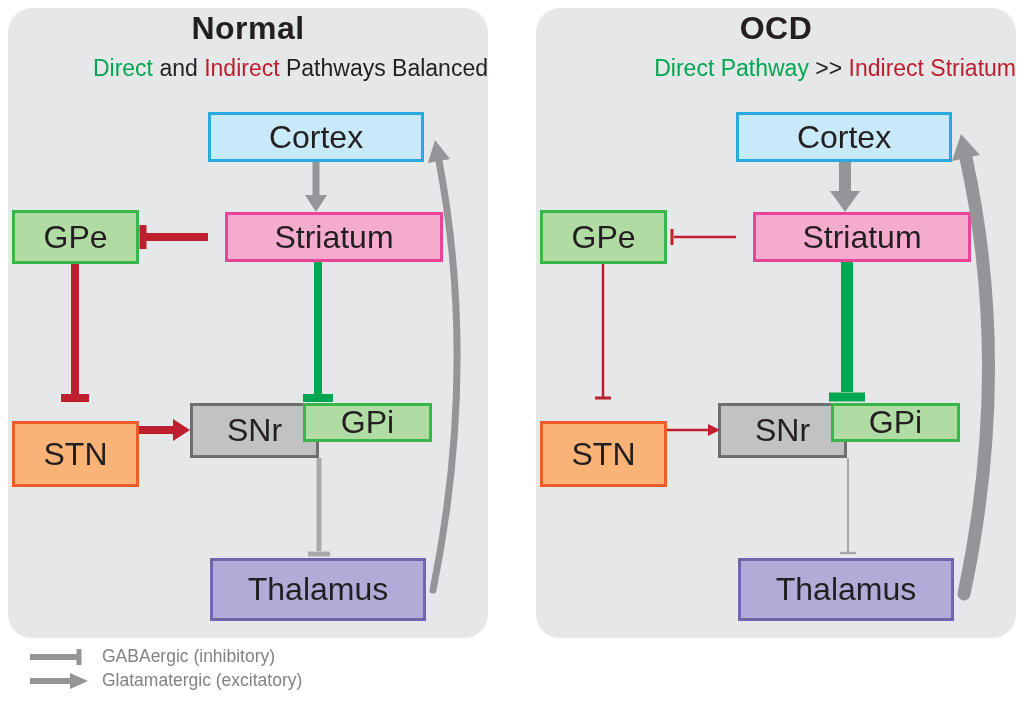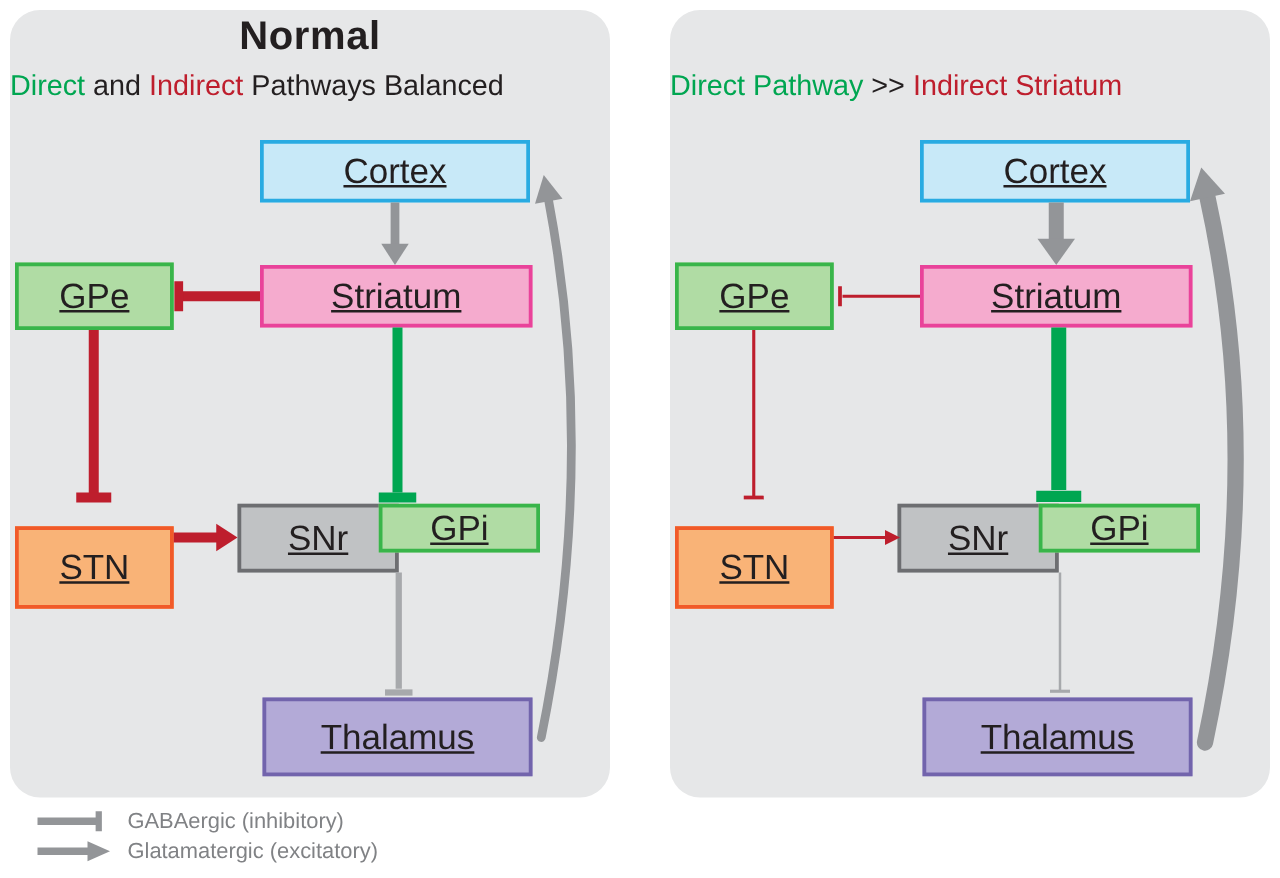--- a/index.html
+++ b/index.html
@@ -11,33 +11,33 @@
     position:absolute;top:8px;width:480px;height:630px;
     background:var(--panel-bg);border-radius:24px;
   }
   #panel-normal{left:8px;}
   #panel-ocd{left:536px;}
   .panel-title{
     position:absolute;top:2px;left:0;right:0;text-align:center;
     font-size:32px;font-weight:600;color:var(--ink);letter-spacing:.5px;
   }
   .panel-subtitle{
-    position:absolute;top:47px;left:0;right:0;text-align:left;
+    position:absolute;top:47px;left:0;right:0;text-align:right;
     font-size:23px;font-weight:500;color:var(--ink);white-space:pre;
   }
   .sub-green{color:var(--green);}
   .sub-red{color:var(--red);}
   .sub-ink{color:var(--ink);}
   .node{
     position:absolute;box-sizing:border-box;display:flex;align-items:center;
-    justify-content:center;font-size:28px;color:var(--ink);
-    border:3px solid;z-index:1;text-decoration:underline;
+    justify-content:center;font-size:32px;color:var(--ink);
+    border:3px solid;z-index:1;
   }
   .node.cortex   {left:200px;top:104px;width:216px;height:50px;background:var(--cortex-fill);border-color:var(--cortex-border);}
-  .node.striatum {left:200px;top:204px;width:218px;height:50px;background:var(--striatum-fill);border-color:var(--striatum-border);}
+  .node.striatum {left:217px;top:204px;width:218px;height:50px;background:var(--striatum-fill);border-color:var(--striatum-border);}
   .node.gpe      {left:4px;  top:202px;width:127px;height:54px;background:var(--green-fill);border-color:var(--green-border);}
   .node.stn      {left:4px;  top:413px;width:127px;height:66px;background:var(--stn-fill);border-color:var(--stn-border);}
   .node.snr      {left:182px;top:395px;width:129px;height:55px;background:var(--snr-fill);border-color:var(--snr-border);}
   .node.gpi      {left:295px;top:395px;width:129px;height:39px;background:var(--green-fill);border-color:var(--green-border);}
   .node.thalamus {left:202px;top:550px;width:216px;height:63px;background:var(--thalamus-fill);border-color:var(--thalamus-border);}
   .edges{
     position:absolute;left:0;top:0;width:480px;height:630px;z-index:2;pointer-events:none;
   }
   .edges line,.edges path{fill:none;}
   .exc{stroke:var(--excitatory-gray);}
@@ -93,20 +93,21 @@
       <line x1="300" y1="546" x2="322" y2="546" class="gaba" stroke-width="5"></line>
     </g>
     <g>
       <path d="M 425 582 Q 470 360 431 153" class="exc" stroke-width="7" stroke-linecap="round"></path>
       <polygon points="427,132 442,151 420,155" class="exc-fill"></polygon>
     </g>
   </svg>
 </div>
 
 <div class="panel" id="panel-ocd">
+  <div class="panel-title">OCD</div>
   <div class="panel-subtitle"><span class="sub-green">Direct Pathway</span><span class="sub-ink"> &gt;&gt; </span><span class="sub-red">Indirect Striatum</span></div>
 
   <div class="node cortex">Cortex</div>
   <div class="node striatum">Striatum</div>
   <div class="node gpe">GPe</div>
   <div class="node stn">STN</div>
   <div class="node snr">SNr</div>
   <div class="node gpi">GPi</div>
   <div class="node thalamus">Thalamus</div>
 

